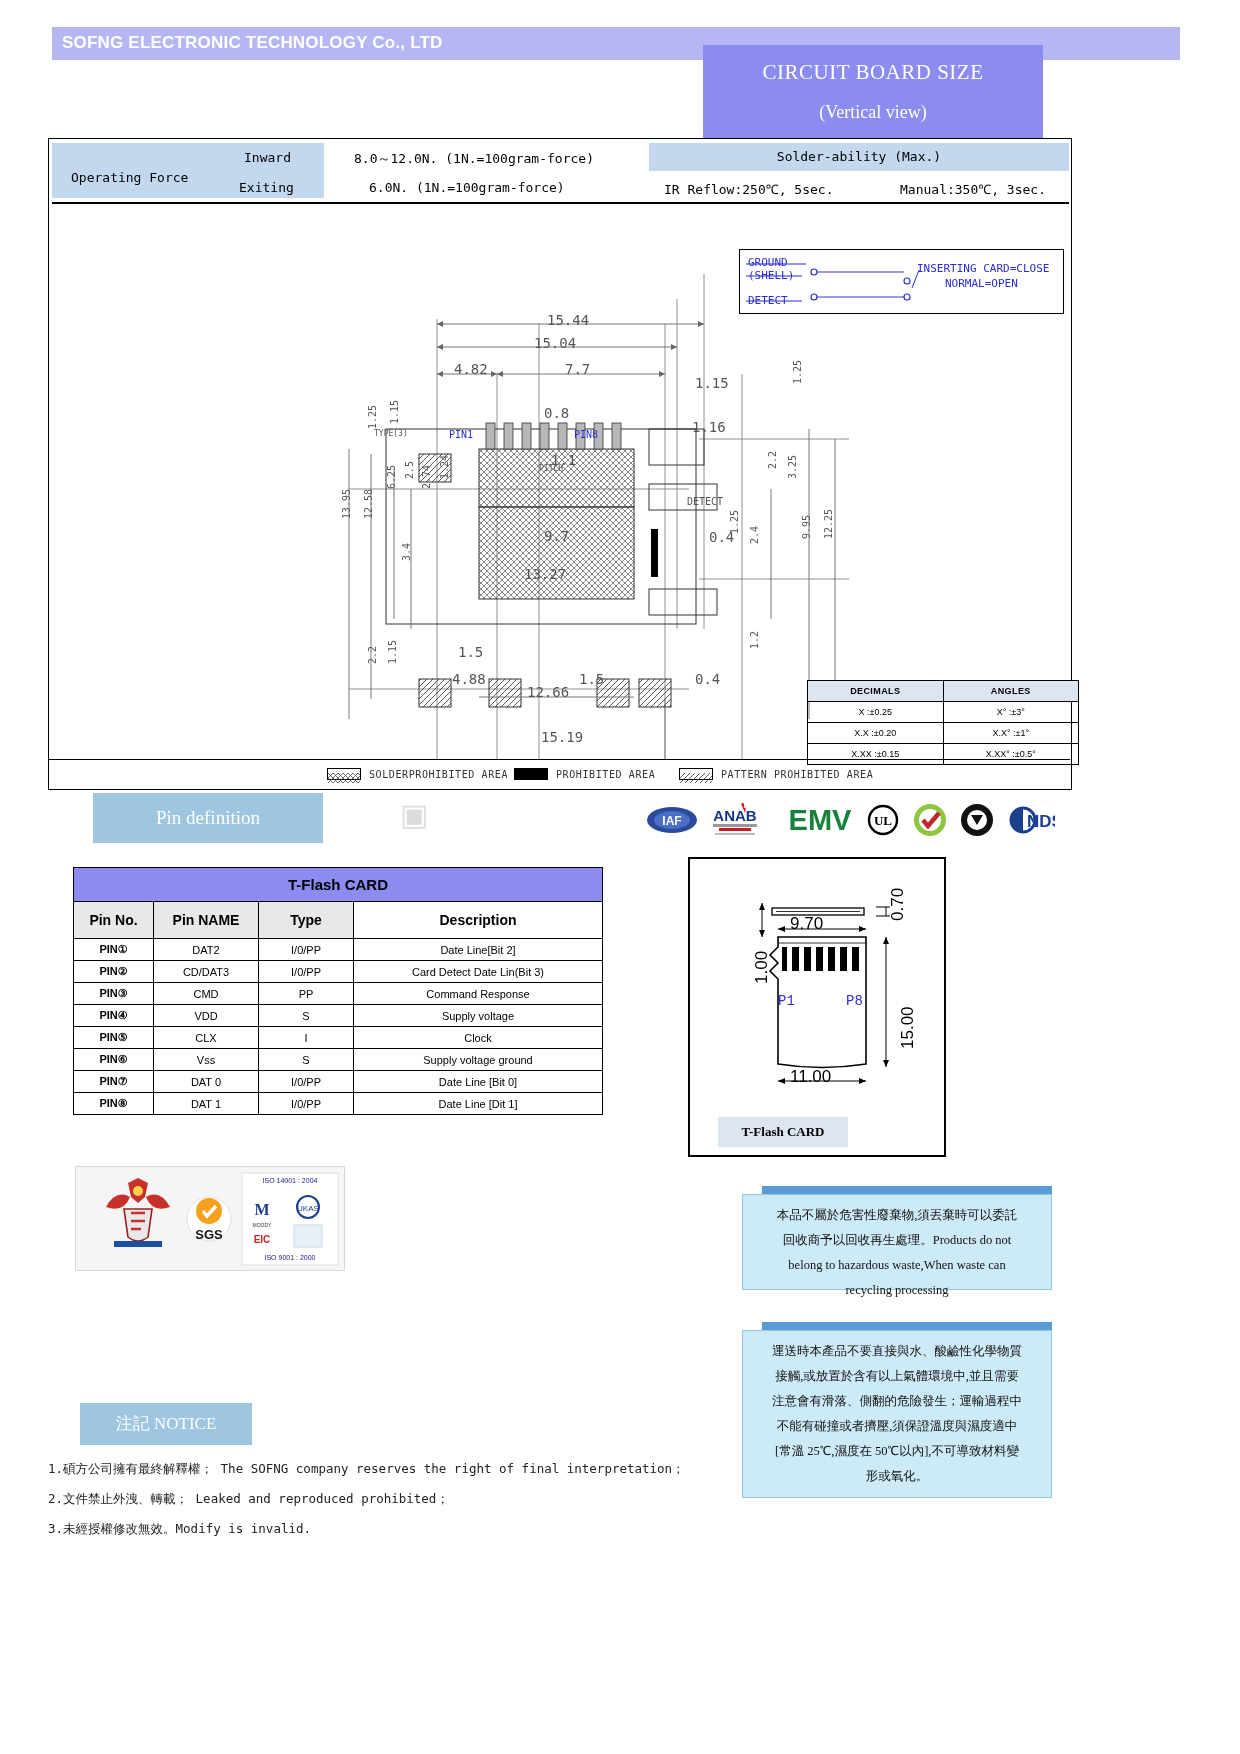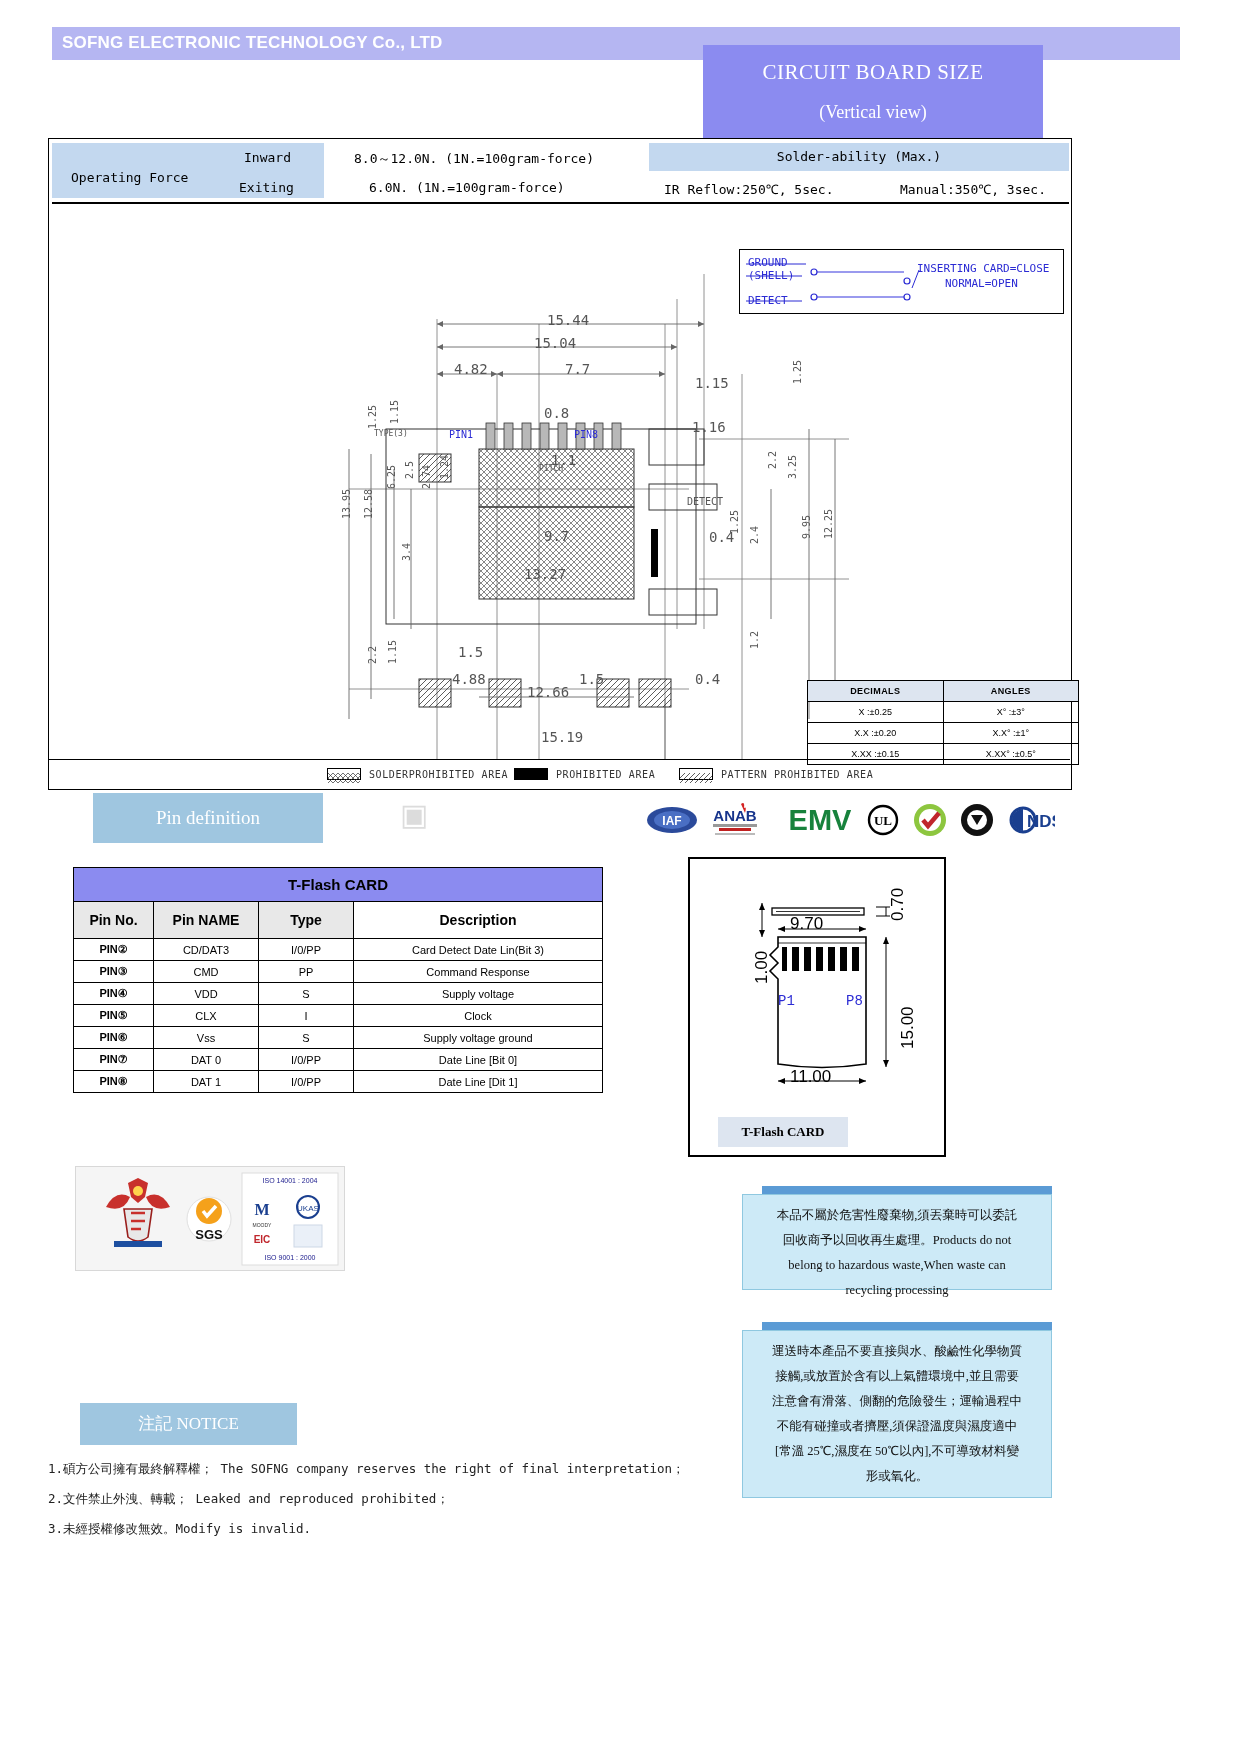--- a/index.html
+++ b/index.html
@@ -125,21 +125,21 @@
   .isobox{ position:absolute; left:75px; top:1166px; width:270px; height:105px;
      background:#f2f2f2; border:1px solid #d8d8d8; overflow:hidden; }
 
   
   .nb-tab{ position:absolute; background:#5b9bd5; }
   .nbox{ position:absolute; background:#cdeaf7; border:1px solid #8fc8e0;
      font-family:"Liberation Serif", serif; font-size:12.5px; color:#111;
      text-align:center; line-height:2.0; padding:8px 10px; }
 
   
-  .notice-tab{ position:absolute; left:80px; top:1403px; width:217px; height:42px;
+  .notice-tab{ position:absolute; left:80px; top:1403px; width:172px; height:42px;
      background:#9fc6e0; color:#fff; font-family:"Liberation Serif", serif;
      font-size:17px; text-align:center; line-height:42px; }
   .notice-line{ position:absolute; font-size:12.5px; color:#222;
      font-family:"DejaVu Sans Mono", monospace; white-space:nowrap;}
   .wm{ position:absolute; left:400px; top:797px; font-size:30px; color:#dcdcdc;
      font-family:"Liberation Serif", serif; }
 </style>
 </head>
 <body>
 
@@ -385,20 +385,26 @@
       <tr>
     <td class="title" colspan="4">T-Flash   CARD</td>
   </tr>
   <tr>
     <td class="chead" style="width:80px;">Pin No.</td>
     <td class="chead" style="width:105px;">Pin NAME</td>
     <td class="chead" style="width:95px;">Type</td>
     <td class="chead desc">Description</td>
   </tr>
   <tr>
+    <td class="pno">PIN①</td>
+    <td>DAT2</td>
+    <td>I/0/PP</td>
+    <td>Date Line[Bit 2]</td>
+  </tr>
+  <tr>
     <td class="pno">PIN②</td>
     <td>CD/DAT3</td>
     <td>I/0/PP</td>
     <td>Card Detect Date Lin(Bit 3)</td>
   </tr>
   <tr>
     <td class="pno">PIN③</td>
     <td>CMD</td>
     <td>PP</td>
     <td>Command Response</td>

